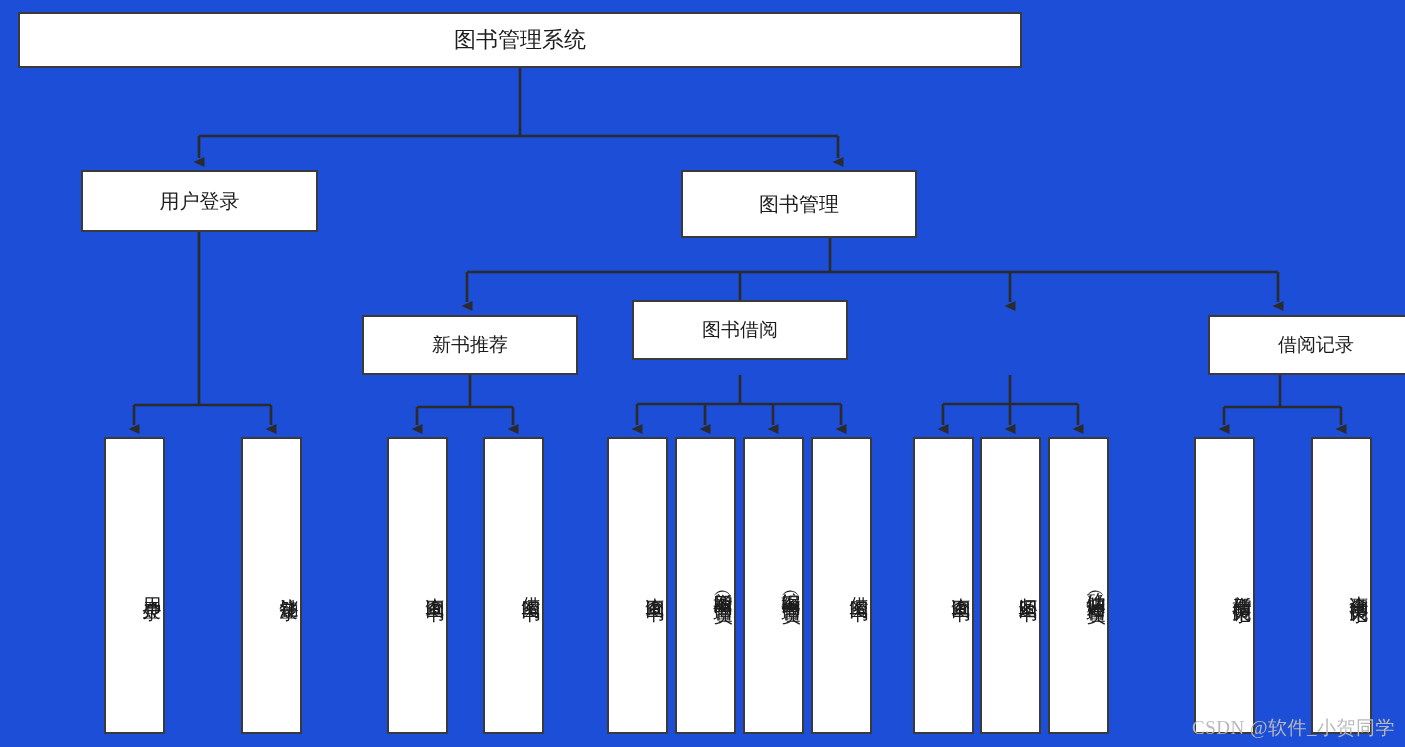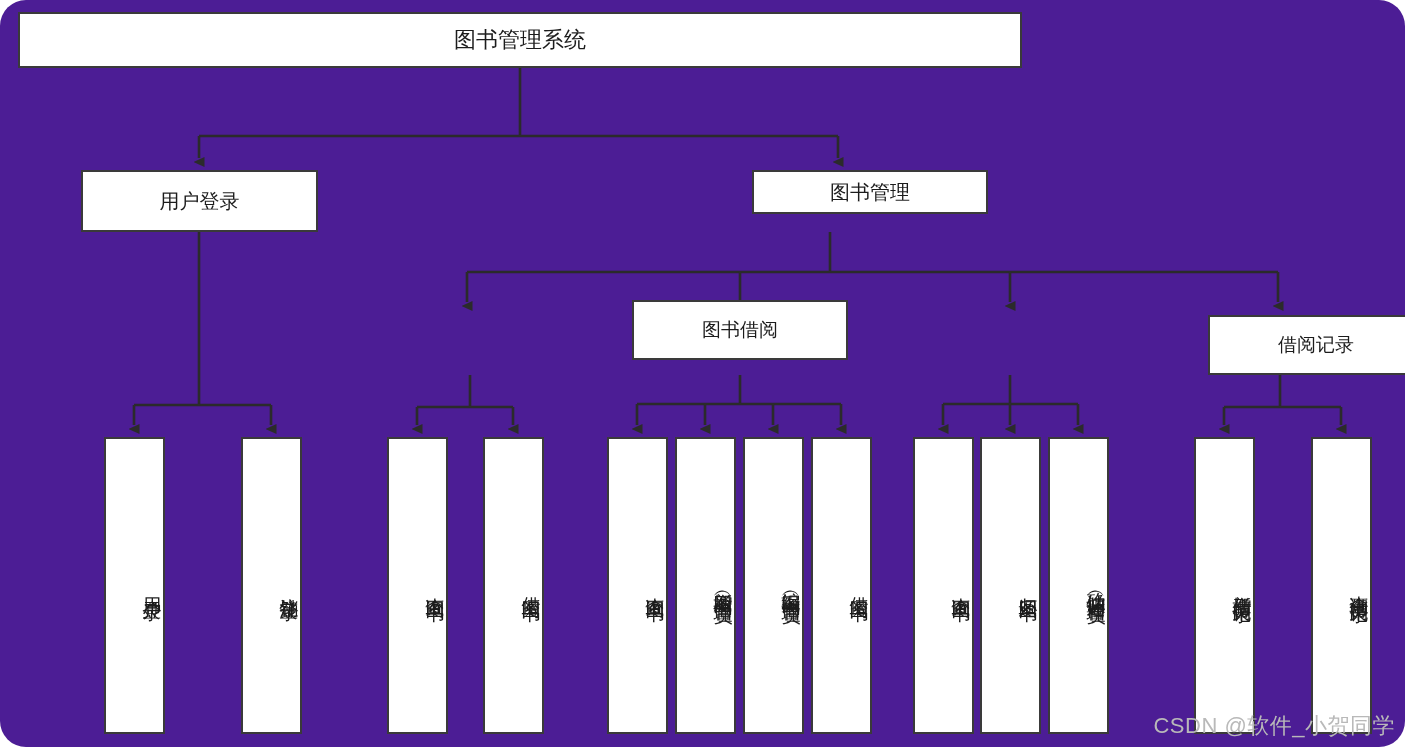--- a/index.html
+++ b/index.html
@@ -7,23 +7,22 @@
     padding: 0;
     background: #ffffff;
   }
   body {
     font-family: "Liberation Sans", "DejaVu Sans", sans-serif;
   }
   #canvas {
     position: relative;
     width: 1405px;
     height: 747px;
-    background: #4c1d95;
+    background: #1d4ed8;
     overflow: hidden;
-    border-radius: 26px;
   }
   svg.wires {
     position: absolute;
     left: 0;
     top: 0;
     width: 1405px;
     height: 747px;
     pointer-events: none;
   }
   .node {
@@ -58,24 +57,25 @@
   .node.leaf .vtext {
     writing-mode: vertical-rl;
     text-orientation: upright;
     letter-spacing: 2px;
     white-space: nowrap;
   }
   .watermark {
     position: absolute;
     right: 10px;
     bottom: 6px;
-    font-size: 22px;
+    font-size: 19px;
     color: #b9b9b9;
     letter-spacing: 0.5px;
     white-space: nowrap;
+    font-family: Liberation Serif, serif;
   }
 </style>
 </head>
 <body>
 
 <div id="canvas">
 
   <svg class="wires" viewBox="0 0 1405 747" xmlns="http://www.w3.org/2000/svg">
     <defs>
       <marker id="arrow" markerWidth="10" markerHeight="11" refX="1" refY="5.5" orient="auto" markerUnits="userSpaceOnUse">
@@ -123,22 +123,23 @@
       <path d="M1280,375 L1280,407"></path>
       <path d="M1224,407 L1341,407"></path>
       <path d="M1224,407 L1224,425" marker-end="url(#arrow)"></path>
       <path d="M1341,407 L1341,425" marker-end="url(#arrow)"></path>
     </g>
   </svg>
 
   <div class="node root" style="left:18px; top:12px; width:1004px; height:56px;">图书管理系统</div>
 
   <div class="node lvl2" style="left:81px; top:170px; width:237px; height:62px;">用户登录</div>
-  <div class="node lvl2" style="left:752px; top:170px; width:236px; height:44px;">图书管理</div>
+  <div class="node lvl2" style="left:681px; top:170px; width:236px; height:68px;">图书管理</div>
 
+  <div class="node lvl3" style="left:362px; top:315px; width:216px; height:60px;">新书推荐</div>
   <div class="node lvl3" style="left:632px; top:300px; width:216px; height:60px;">图书借阅</div>
   <div class="node lvl3" style="left:1172px; top:315px; width:216px; height:60px;margin-left:36px;">借阅记录</div>
 
   <div class="node leaf" style="left:104px; top:437px; width:61px; height:297px;">
     <span class="vtext">用户登录</span>
   </div>
   <div class="node leaf" style="left:241px; top:437px; width:61px; height:297px;">
     <span class="vtext">注销登录</span>
   </div>
 

